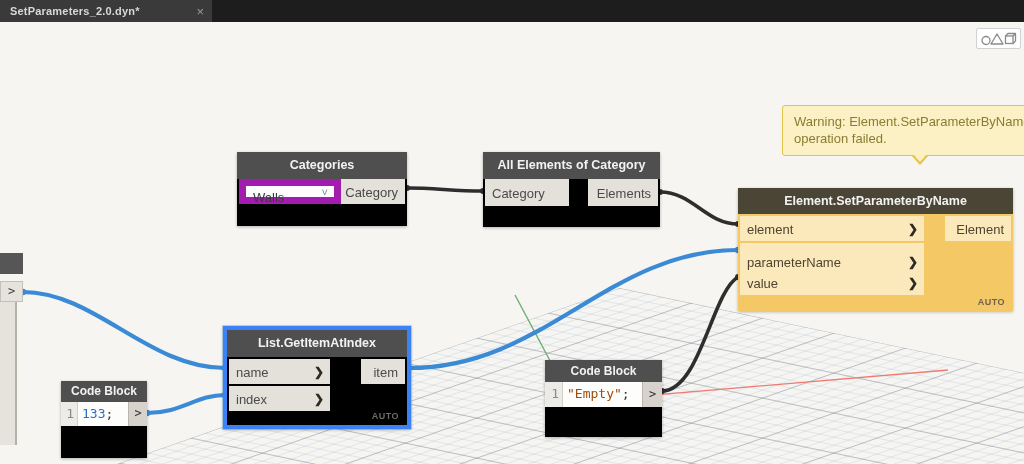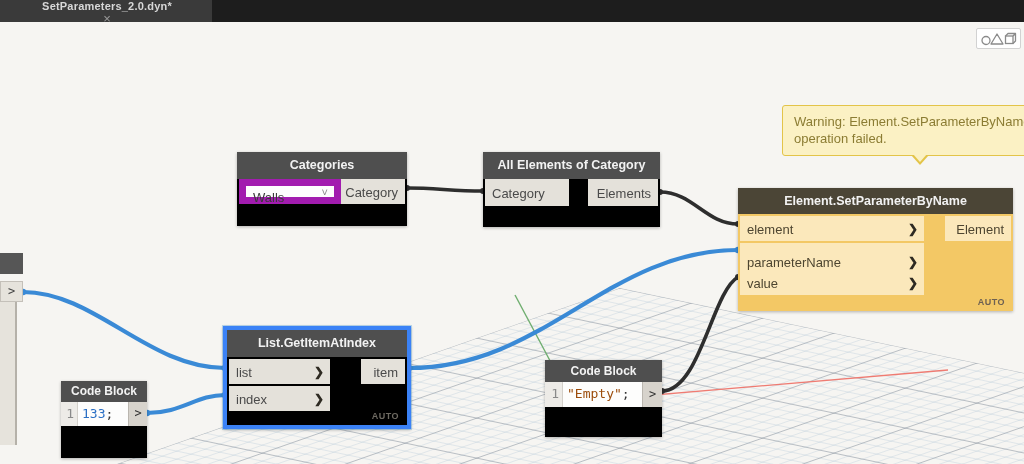--- a/index.html
+++ b/index.html
@@ -3,21 +3,21 @@
 <meta charset="utf-8">
 <style>
   * { box-sizing: border-box; margin: 0; padding: 0; }
   html,body { width:1024px; height:464px; }
   body { font-family: "Liberation Sans", sans-serif; background:#f6f5f2; }
   #page { position:relative; width:1024px; height:464px; overflow:hidden; background:#f6f5f2; }
 
   
   #topbar { position:absolute; left:0; top:0; width:1024px; height:22px; background:#1d1d1d; z-index:5; }
   #tab { position:absolute; left:0; top:0; width:212px; height:22px; background:#3a3a3a;
-         display:flex; align-items:center; justify-content:space-between; padding:0 8px 0 10px;flex-direction:column; }
+         display:flex; align-items:center; justify-content:space-between; padding:0 8px 0 10px; }
   #tab .tab-title { color:#d8d8d8; font-size:11px; font-weight:bold; letter-spacing:.2px; }
   #tab .tab-close { color:#9a9a9a; font-size:13px; line-height:13px; cursor:pointer; }
 
   
   #canvas-svg { position:absolute; left:0; top:0; z-index:1; }
 
   
   #preview-btn { position:absolute; left:976px; top:28px; width:45px; height:21px; background:#ffffff;
                  border:1px solid #d2d2d2; border-radius:2px; z-index:5; display:flex; align-items:center; justify-content:center; }
 
@@ -248,21 +248,21 @@
     </div>
     <div class="port-cell" style="right:2px; top:28px; width:66px; height:25px;">
       <span class="port-label-r">Element</span>
     </div>
     <div class="lacing">AUTO</div>
   </div>
 
   <div class="node selected" style="left:223px; top:326px; width:188px; height:103px;">
     <div class="node-header" style="height:27px; line-height:27px;">List.GetItemAtIndex</div>
     <div class="port-cell" style="left:2px; top:29px; width:101px; height:25px;">
-      <span class="port-label">list</span>
+      <span class="port-label">name</span>
       <span class="port-chevron">❯</span>
     </div>
     <div class="port-cell" style="left:2px; top:56px; width:101px; height:25px;">
       <span class="port-label">index</span>
       <span class="port-chevron">❯</span>
     </div>
     <div class="port-cell" style="right:2px; top:29px; width:44px; height:25px;">
       <span class="port-label-r">item</span>
     </div>
     <div class="lacing">AUTO</div>

